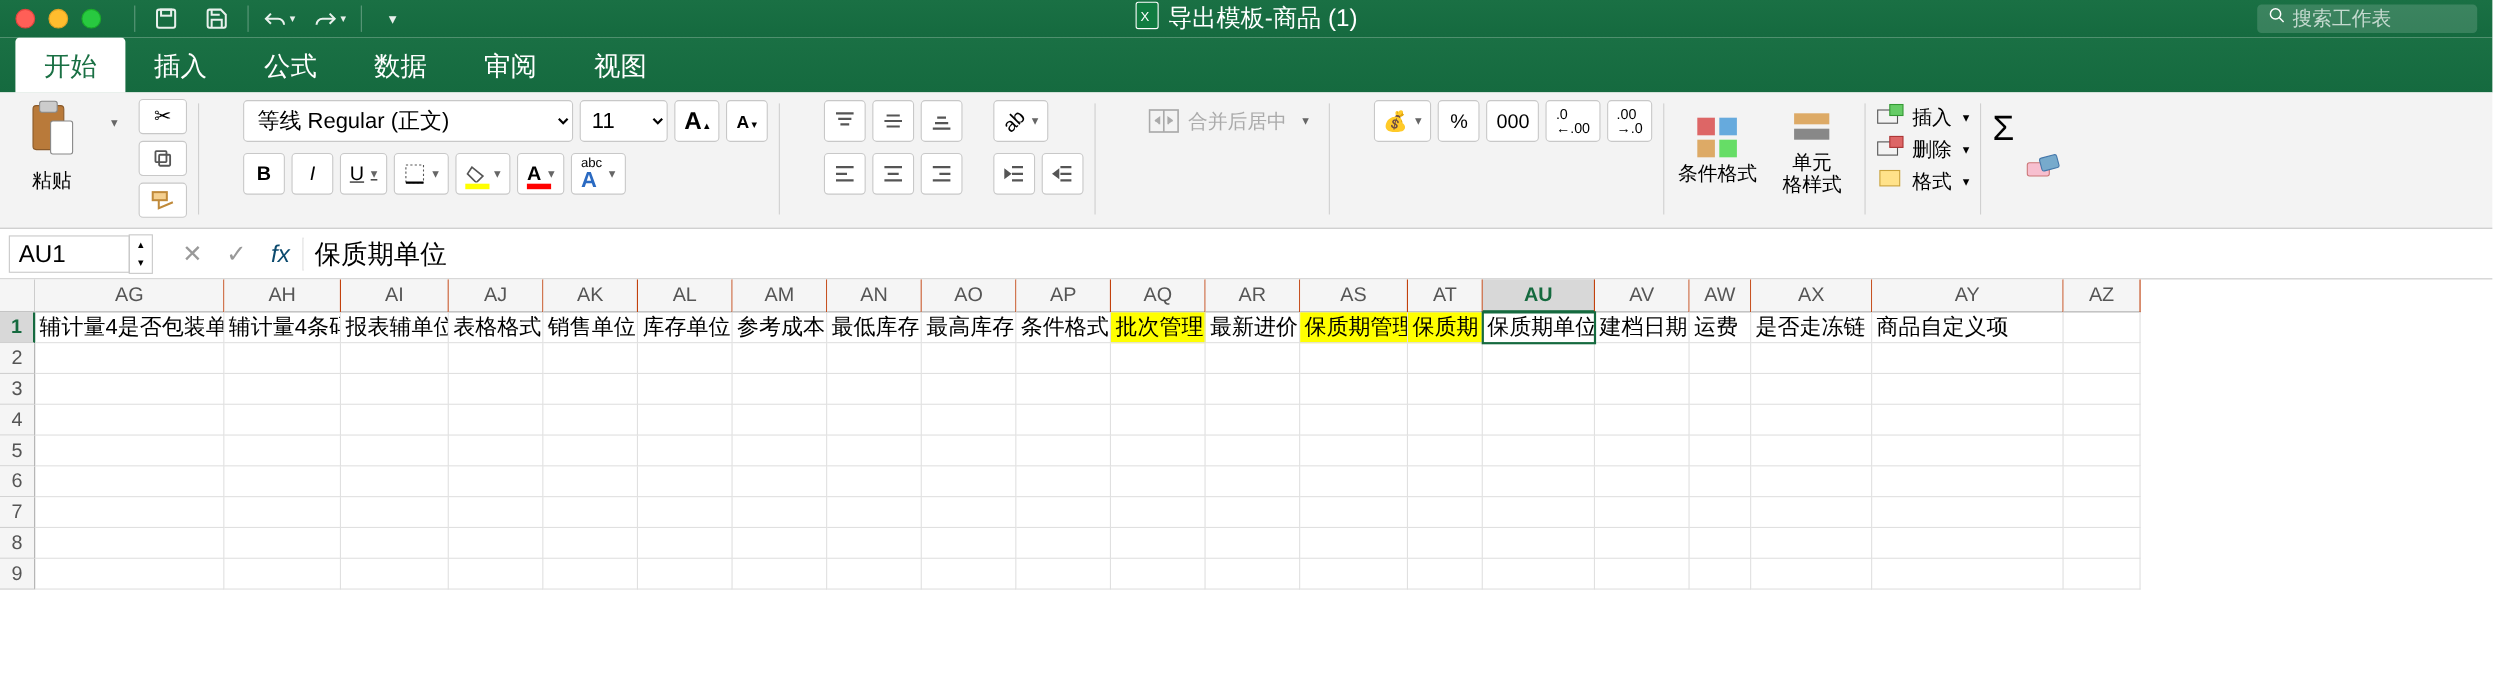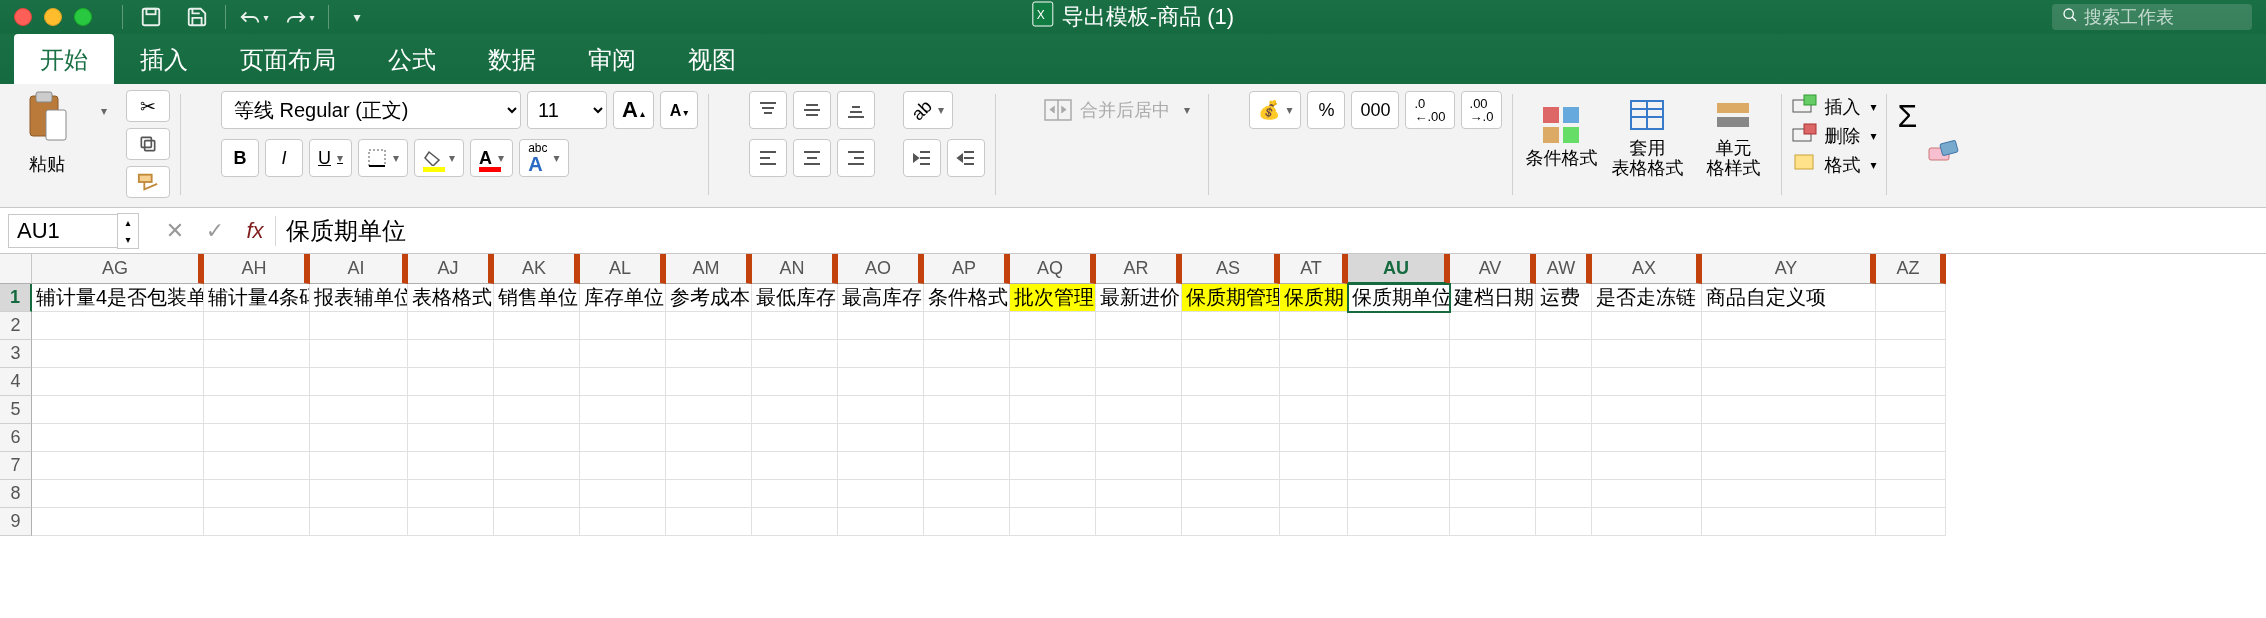--- a/index.html
+++ b/index.html
@@ -60,29 +60,29 @@
   .cell-op { display:flex; align-items:center; gap:6px; cursor:pointer; font-size:18px;}
   .big-sigma { font-size:32px; padding-top:8px; cursor:pointer;}
   .disabled { color:#aaa; }
 
   
   .formula-bar { height:46px; border-bottom:1px solid #c8c8c8; display:flex; align-items:center; }
   .name-box { width:110px; height:34px; border:1px solid #c8c8c8; margin-left:8px; display:flex; align-items:center; padding:0 8px; font-size:22px; }
   .name-spin { display:flex; flex-direction:column; margin-left:-1px; border:1px solid #c8c8c8;}
   .name-spin div{width:20px;height:17px;display:flex;align-items:center;justify-content:center;font-size:10px;cursor:pointer;}
   .fb-btn { width:40px; display:flex; align-items:center; justify-content:center; color:#999; font-size:22px; cursor:pointer;}
-  .fx { font-style:italic; color:#7f1d1d; }
+  .fx { font-style:italic; color:#0c4a6e; }
   .fb-sep { width:1px; height:30px; background:#d8d8d8;}
   .formula-input { flex:1; border:none; outline:none; font-size:24px; padding:0 10px;}
 
   
   .grid { display:flex; flex-direction:column; }
   .col-headers { display:flex; height:30px; }
   .corner { width:32px; border-right:1px solid #c8c8c8; border-bottom:1px solid #b0b0b0; background:#f5f5f5;}
-  .ch { border-right:6px solid #c2410c; border-bottom:1px solid #b0b0b0; background:#f5f5f5; display:flex; align-items:center; justify-content:center; font-size:18px; color:#555; }
+  .ch { border-right:1px solid #c2410c; border-bottom:1px solid #b0b0b0; background:#f5f5f5; display:flex; align-items:center; justify-content:center; font-size:18px; color:#555; }
   .ch.sel { background:#d8d8d8; border-bottom:2px solid #156a3f; color:#156a3f; font-weight:bold;}
   .rows { display:flex; flex-direction:column; }
   .grow { display:flex; height:28px; }
   .rh { width:32px; border-right:1px solid #b0b0b0; border-bottom:1px solid #d0d0d0; background:#f5f5f5; display:flex; align-items:center; justify-content:center; font-size:18px; color:#555;}
   .rh.sel { background:#d8d8d8; border-right:2px solid #156a3f; color:#156a3f; font-weight:bold;}
   .cell { border-right:1px solid #e0e0e0; border-bottom:1px solid #e0e0e0; font-size:20px; display:flex; align-items:center; padding:0 4px; overflow:hidden; white-space:nowrap;}
   .cell.hl { background:#ffff00; }
   .cell.selected { outline:2px solid #156a3f; outline-offset:-1px; z-index:2;}
 </style>
 </head>
@@ -143,21 +143,20 @@
           <line x1="21" y1="21" x2="15" y2="15"></line>
         </svg>
     </span>
     <input placeholder="搜索工作表" style="">
   </div>
 </div>
 
 <div class="tabs">
   <div class="tab active">开始</div>
   <div class="tab">插入</div>
-  <div class="tab">页面布局</div>
   <div class="tab">公式</div>
   <div class="tab">数据</div>
   <div class="tab">审阅</div>
   <div class="tab">视图</div>
 </div>
 
 <div class="ribbon">
 
   <div class="group">
     <div class="paste-area">
@@ -353,30 +352,20 @@
 
   <div class="group" style="flex-direction:row;gap:10px;">
     <div class="big-btn">
       <svg width="40" height="40" viewBox="0 0 40 40">
           <rect x="2" y="2" width="16" height="16" fill="#d66"></rect>
           <rect x="22" y="2" width="16" height="16" fill="#6ad"></rect>
           <rect x="2" y="22" width="16" height="16" fill="#da6"></rect>
           <rect x="22" y="22" width="16" height="16" fill="#6d6"></rect>
         </svg>
       <span>条件格式</span>
-    </div>
-    <div class="big-btn">
-      <svg width="40" height="40" viewBox="0 0 40 40" fill="none" stroke="#3a7aca" stroke-width="2">
-          <rect x="4" y="6" width="32" height="28"></rect>
-          <line x1="4" y1="14" x2="36" y2="14"></line>
-          <line x1="4" y1="22" x2="36" y2="22"></line>
-          <line x1="20" y1="6" x2="20" y2="34"></line>
-        </svg>
-      <span style="white-space:pre-line;">套用
-表格格式</span>
     </div>
     <div class="big-btn">
       <svg width="40" height="40" viewBox="0 0 40 40">
           <rect x="4" y="8" width="32" height="10" fill="#da6"></rect>
           <rect x="4" y="22" width="32" height="10" fill="#888"></rect>
         </svg>
       <span style="white-space:pre-line;">单元
 格样式</span>
     </div>
   </div>

